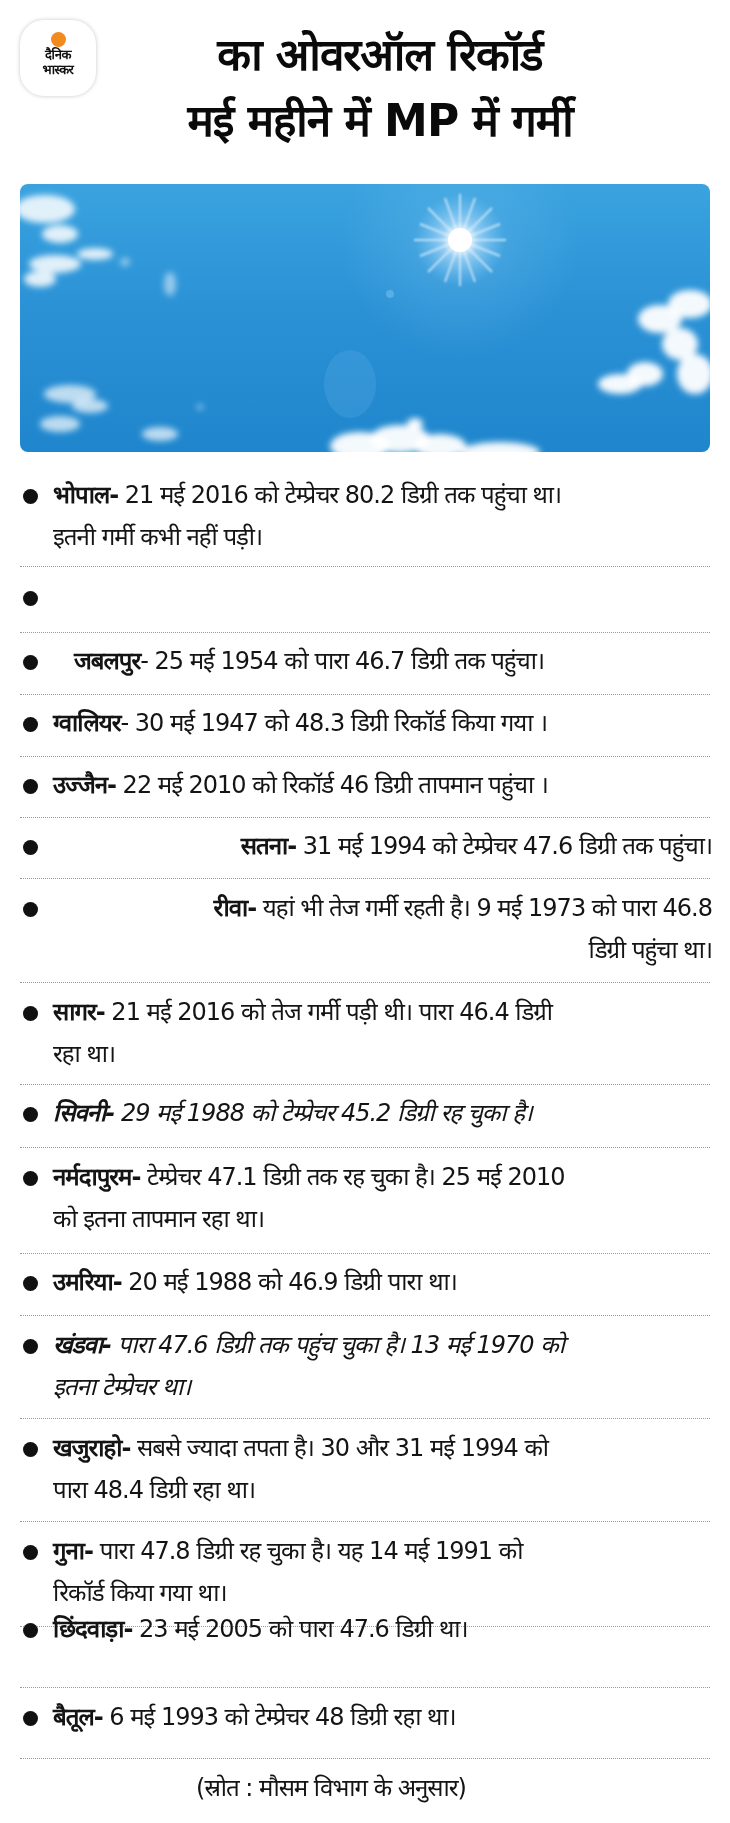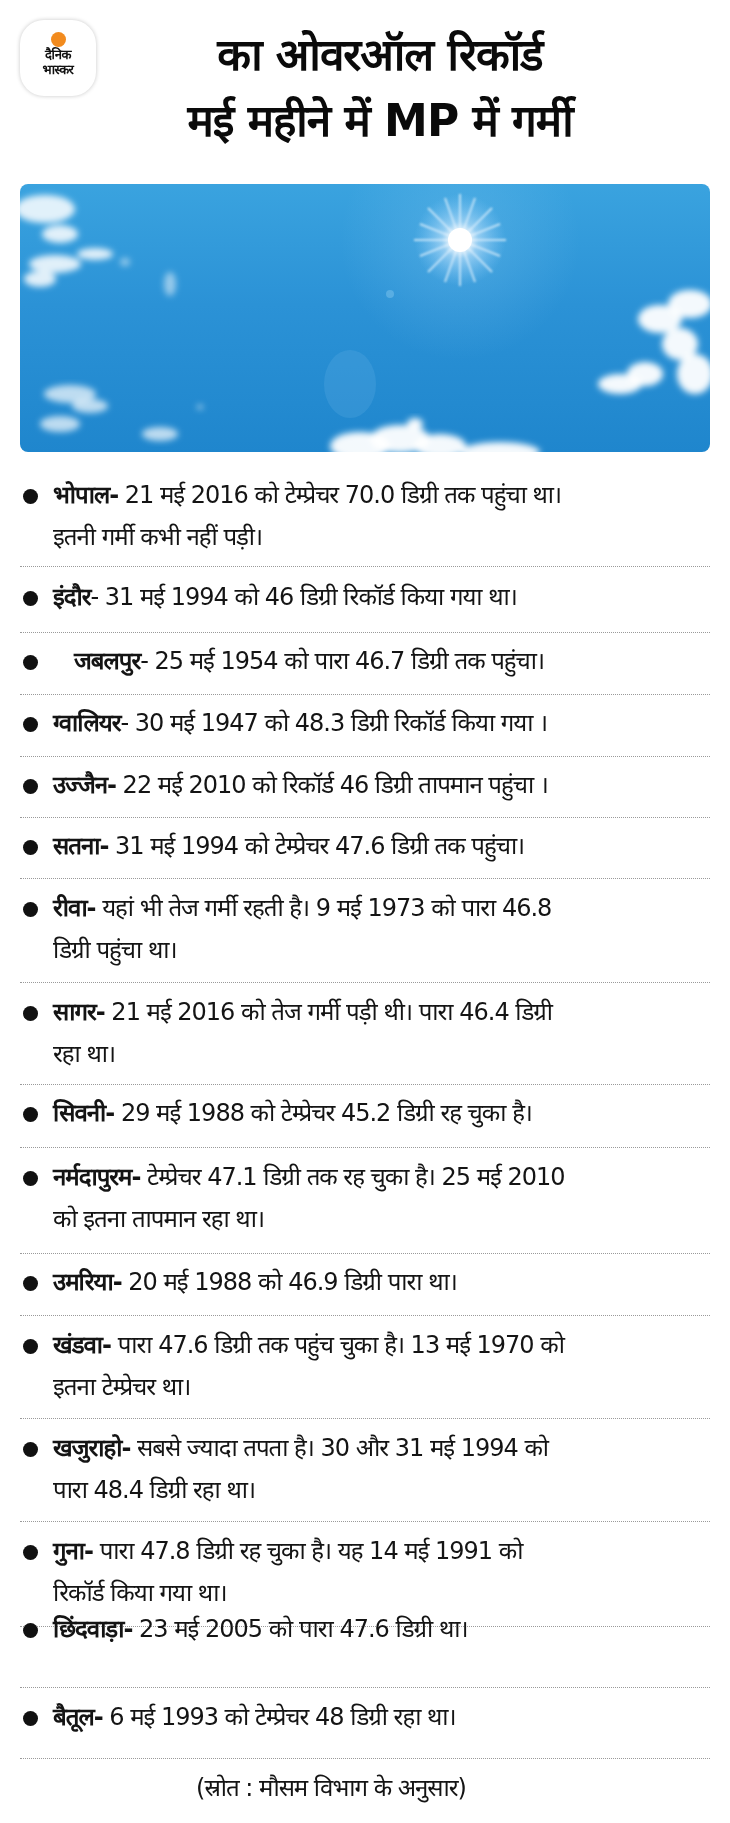--- a/index.html
+++ b/index.html
@@ -209,31 +209,28 @@
       <ellipse cx="420" cy="262" rx="26" ry="12"></ellipse>
       <ellipse cx="480" cy="268" rx="40" ry="10"></ellipse>
       <ellipse cx="395" cy="240" rx="8" ry="6"></ellipse>
     </g>
   </svg>
 </div>
 
 <div class="item" style="top:470px;height:96px;">
   <div class="bullet" style="top:19px;"></div>
   <div class="item-text" style="top:4px;">
-    <span class="ln"><span class="city">भोपाल-</span><span> 21 मई 2016 को टेम्प्रेचर 70.0 डिग्री तक पहुंचा था।</span></span>
+    <span class="ln"><span class="city">भोपाल-</span><span> 21 मई 2016 को टेम्प्रेचर 80.2 डिग्री तक पहुंचा था।</span></span>
     <span class="ln">इतनी गर्मी कभी नहीं पड़ी।</span>
   </div>
 </div>
 <div class="sep" style="top:566px;"></div>
 
 <div class="item" style="top:566px;height:66px;">
   <div class="bullet" style="top:25px;"></div>
-  <div class="item-text" style="top:10px;">
-    <span class="ln"><span class="city">इंदौर</span><span>- 31 मई 1994 को 46 डिग्री रिकॉर्ड किया गया था।</span></span>
-  </div>
 </div>
 <div class="sep" style="top:632px;"></div>
 
 <div class="item" style="top:632px;height:62px;">
   <div class="bullet" style="top:23px;"></div>
   <div class="item-text" style="top:8px;margin-left:21px;">
     <span class="ln"><span class="city">जबलपुर</span><span>- 25 मई 1954 को पारा 46.7 डिग्री तक पहुंचा।</span></span>
   </div>
 </div>
 <div class="sep" style="top:694px;"></div>
@@ -247,47 +244,47 @@
 <div class="sep" style="top:756px;"></div>
 
 <div class="item" style="top:756px;height:61px;">
   <div class="bullet" style="top:23px;"></div>
   <div class="item-text" style="top:8px;">
     <span class="ln"><span class="city">उज्जैन-</span><span> 22 मई 2010 को रिकॉर्ड 46 डिग्री तापमान पहुंचा ।</span></span>
   </div>
 </div>
 <div class="sep" style="top:817px;"></div>
 
-<div class="item" style="top:817px;height:61px;">
+<div class="item" style="top:817px;height:61px;text-align:right;">
   <div class="bullet" style="top:23px;"></div>
   <div class="item-text" style="top:8px;">
     <span class="ln"><span class="city">सतना-</span><span> 31 मई 1994 को टेम्प्रेचर 47.6 डिग्री तक पहुंचा।</span></span>
   </div>
 </div>
 <div class="sep" style="top:878px;"></div>
 
-<div class="item" style="top:878px;height:104px;">
+<div class="item" style="top:878px;height:104px;text-align:right;">
   <div class="bullet" style="top:24px;"></div>
   <div class="item-text" style="top:9px;">
     <span class="ln"><span class="city">रीवा-</span><span>  यहां भी तेज गर्मी रहती है। 9 मई 1973 को पारा 46.8</span></span>
     <span class="ln">डिग्री पहुंचा था।</span>
   </div>
 </div>
 <div class="sep" style="top:982px;"></div>
 
 <div class="item" style="top:982px;height:102px;">
   <div class="bullet" style="top:24px;"></div>
   <div class="item-text" style="top:9px;">
     <span class="ln"><span class="city">सागर-</span><span> 21 मई 2016 को तेज गर्मी पड़ी थी। पारा 46.4 डिग्री</span></span>
     <span class="ln">रहा था।</span>
   </div>
 </div>
 <div class="sep" style="top:1084px;"></div>
 
-<div class="item" style="top:1084px;height:63px;">
+<div class="item" style="top:1084px;height:63px;font-style:italic;">
   <div class="bullet" style="top:23px;"></div>
   <div class="item-text" style="top:8px;">
     <span class="ln"><span class="city">सिवनी-</span><span> 29 मई 1988 को टेम्प्रेचर 45.2 डिग्री रह चुका है।</span></span>
   </div>
 </div>
 <div class="sep" style="top:1147px;"></div>
 
 <div class="item" style="top:1147px;height:106px;">
   <div class="bullet" style="top:24px;"></div>
   <div class="item-text" style="top:9px;">
@@ -298,21 +295,21 @@
 <div class="sep" style="top:1253px;"></div>
 
 <div class="item" style="top:1253px;height:62px;">
   <div class="bullet" style="top:23px;"></div>
   <div class="item-text" style="top:8px;">
     <span class="ln"><span class="city">उमरिया-</span><span> 20 मई 1988 को 46.9 डिग्री पारा था।</span></span>
   </div>
 </div>
 <div class="sep" style="top:1315px;"></div>
 
-<div class="item" style="top:1315px;height:103px;">
+<div class="item" style="top:1315px;height:103px;font-style:italic;">
   <div class="bullet" style="top:24px;"></div>
   <div class="item-text" style="top:9px;">
     <span class="ln"><span class="city">खंडवा-</span><span> पारा 47.6 डिग्री तक पहुंच चुका है। 13 मई 1970 को</span></span>
     <span class="ln">इतना टेम्प्रेचर था।</span>
   </div>
 </div>
 <div class="sep" style="top:1418px;"></div>
 
 <div class="item" style="top:1418px;height:103px;">
   <div class="bullet" style="top:24px;"></div>

